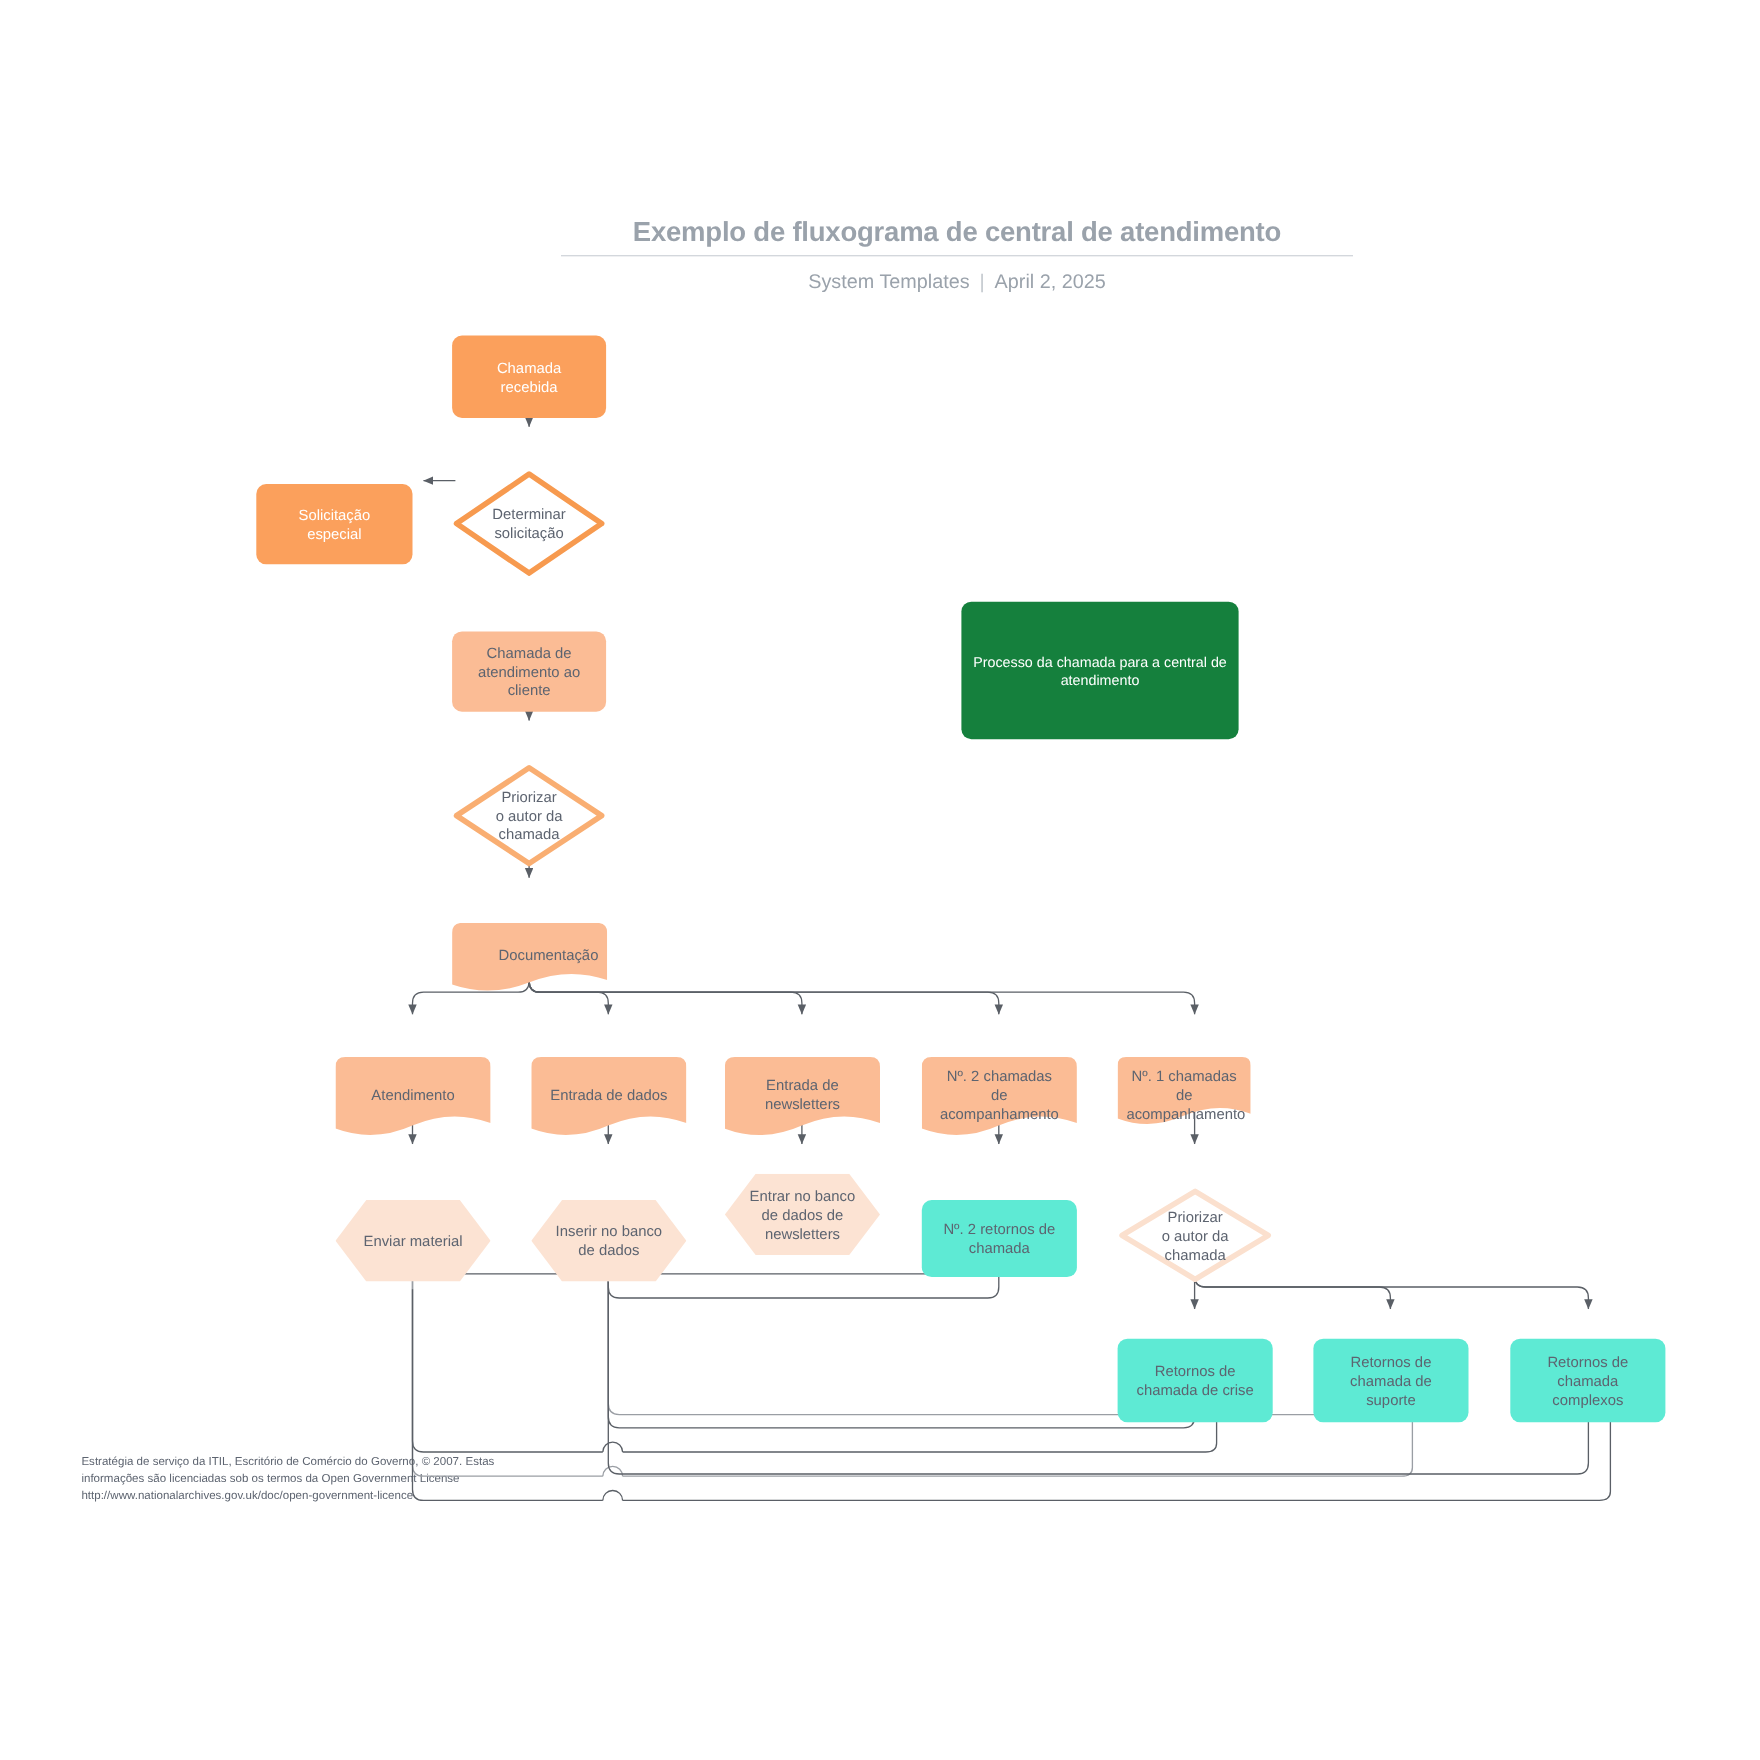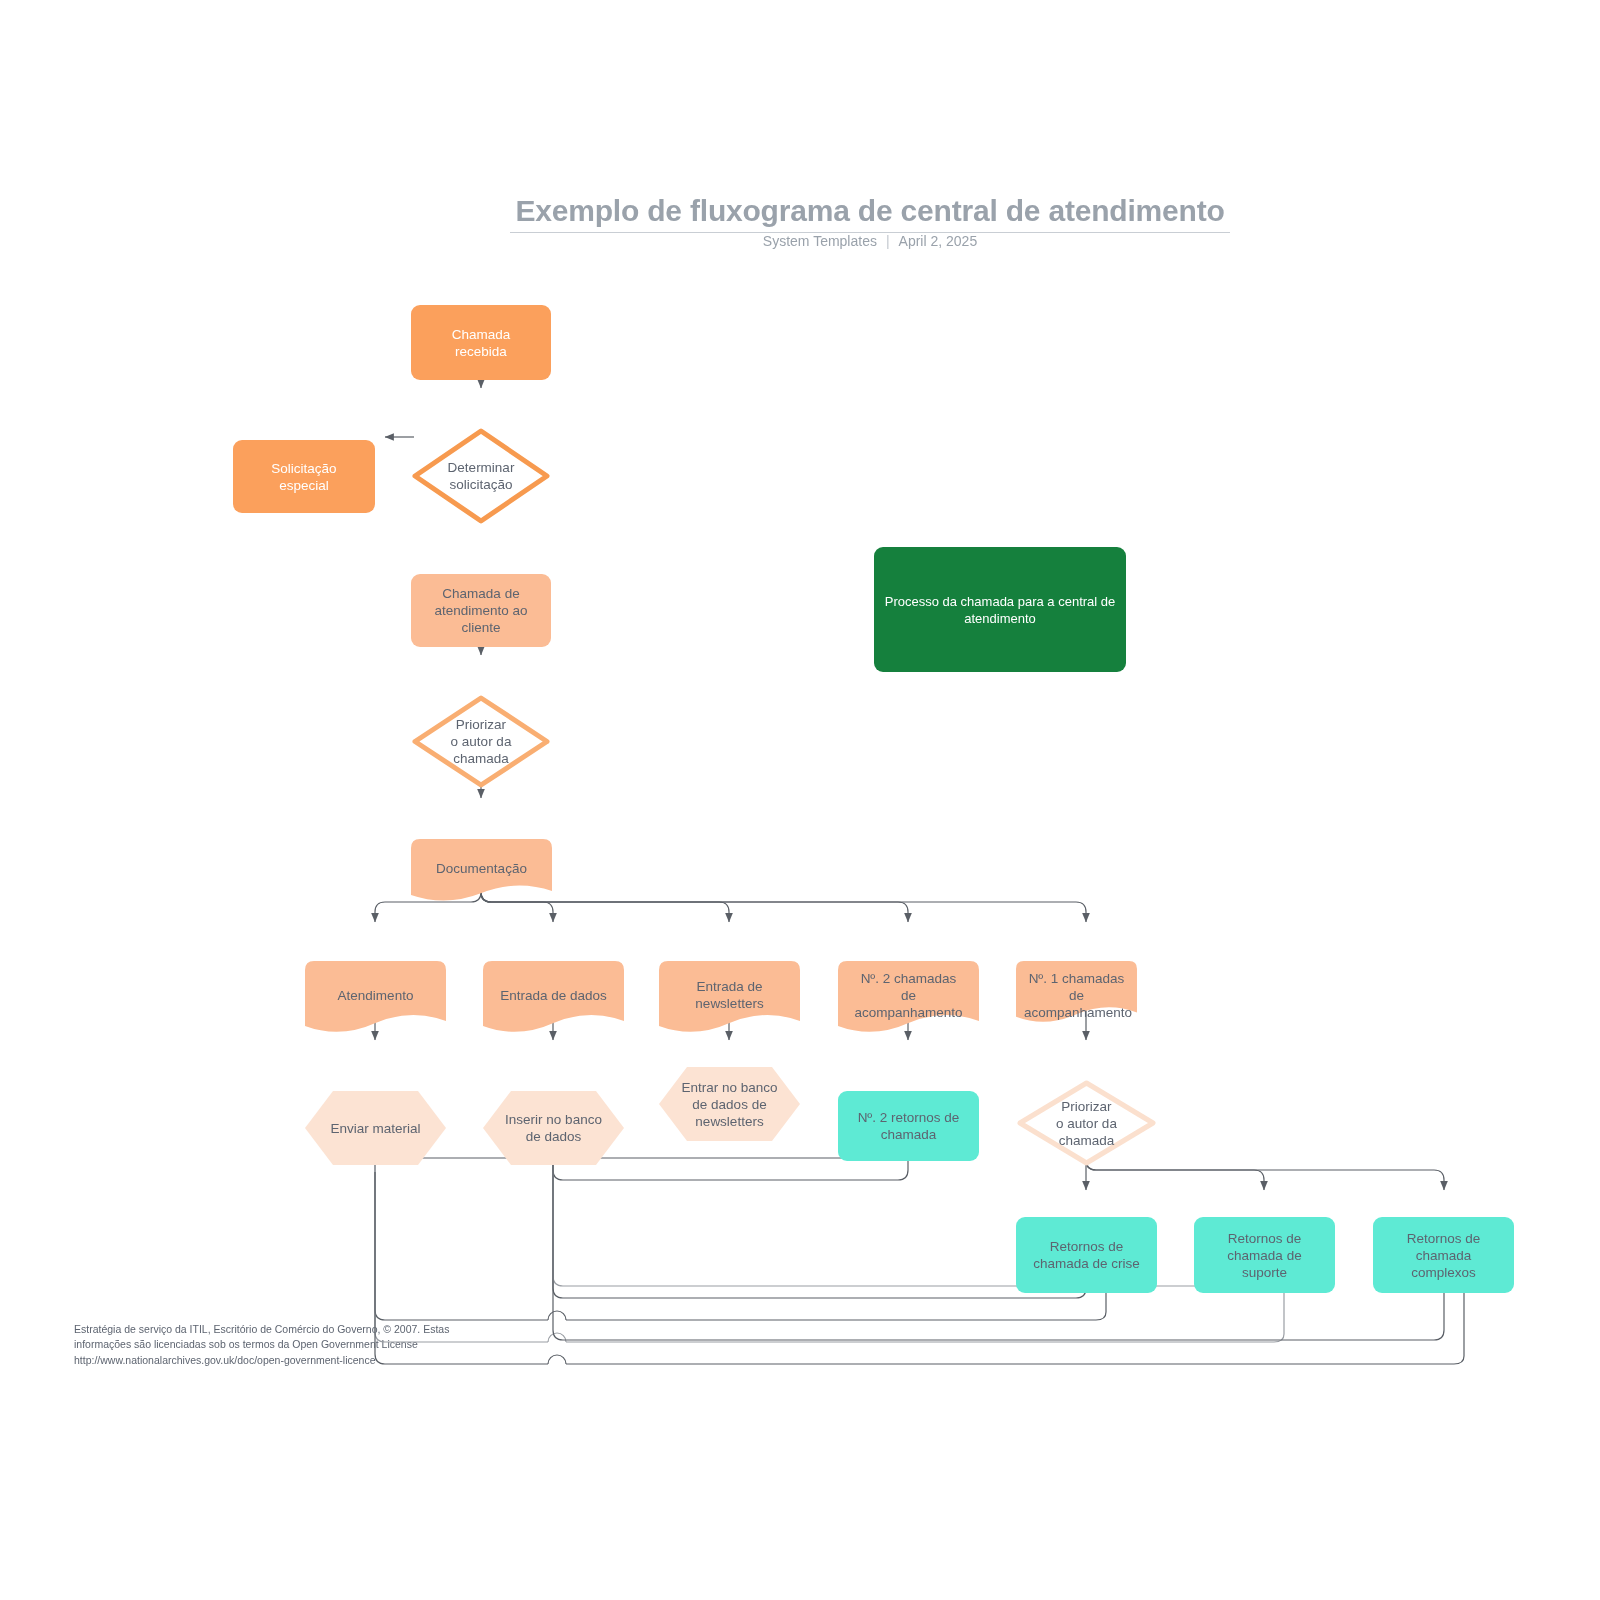--- a/index.html
+++ b/index.html
@@ -18,35 +18,36 @@
   }
 
   
   #header {
     position: absolute;
     left: 510px; top: 196px;
     width: 720px;
     text-align: center;
   }
   #title {
-    font-size: 30px;
+    font-size: 25px;
     font-weight: bold;
     color: #9aa2ab;
     letter-spacing: -0.2px;
     line-height: 30px;
     white-space: nowrap;
   }
   #title-rule {
     margin-top: 6px;
     height: 1px;
     background: #c9ced4;
     width: 100%;
   }
   #subtitle {
-    font-size: 14px;
+    margin-top: 13px;
+    font-size: 18px;
     color: #9aa2ab;
     white-space: nowrap;
   }
   #subtitle .sep {
     display: inline-block;
     margin: 0 9px;
     color: #c3c8ce;
   }
 
   
@@ -216,21 +217,21 @@
     <span class="lbl">Chamada de<br>atendimento ao<br>cliente</span>
   </div>
 
   <div class="node diamond" style="left:411px; top:655px; width:140px; height:95px;">
     <svg class="dshape" viewBox="0 0 140 95" preserveAspectRatio="none">
       <polygon points="70,4 136,47.5 70,91 4,47.5" fill="#ffffff" stroke="#F9AE72" stroke-width="5" stroke-linejoin="round"></polygon>
     </svg>
     <span class="lbl">Priorizar<br>o autor da<br>chamada</span>
   </div>
 
-  <div class="node doc" style="left:411px; top:800px; width:141px; height:68px;">
+  <div class="node doc" style="left:411px; top:800px; width:141px; height:68px;text-align:right;">
     <svg class="docshape" viewBox="0 0 141 68" preserveAspectRatio="none">
       <path d="M0,9 Q0,0 9,0 L132,0 Q141,0 141,9 L141,52
                Q106,40 70.5,54 Q35,68 0,56 Z" fill="#FBBC95"></path>
     </svg>
     <span class="lbl">Documentação</span>
   </div>
 
   <div class="node doc" style="left:305px; top:922px; width:141px; height:78px;">
     <svg class="docshape" viewBox="0 0 141 78" preserveAspectRatio="none">
       <path d="M0,9 Q0,0 9,0 L132,0 Q141,0 141,9 L141,60

